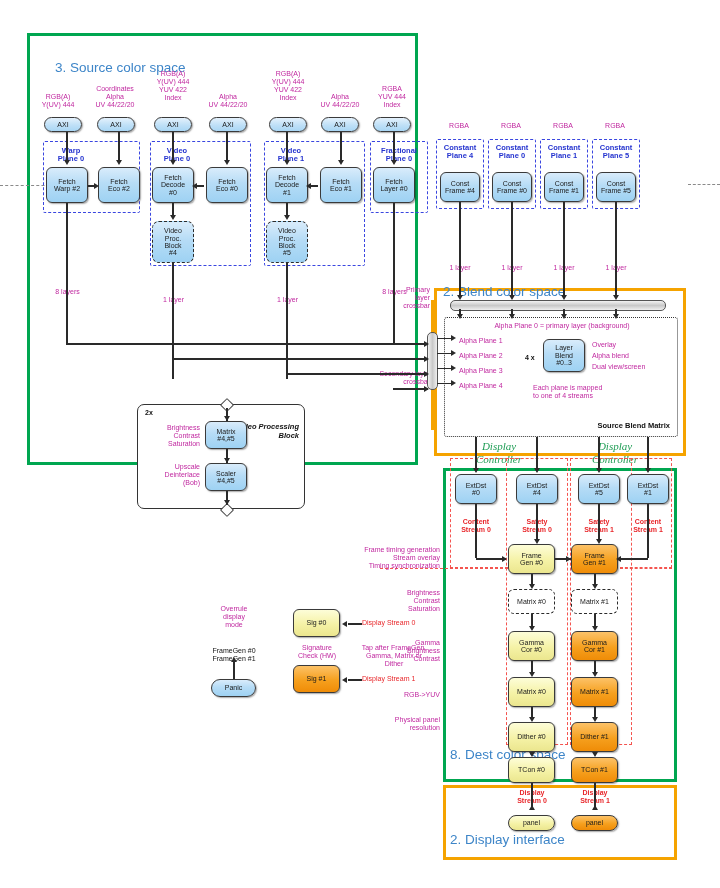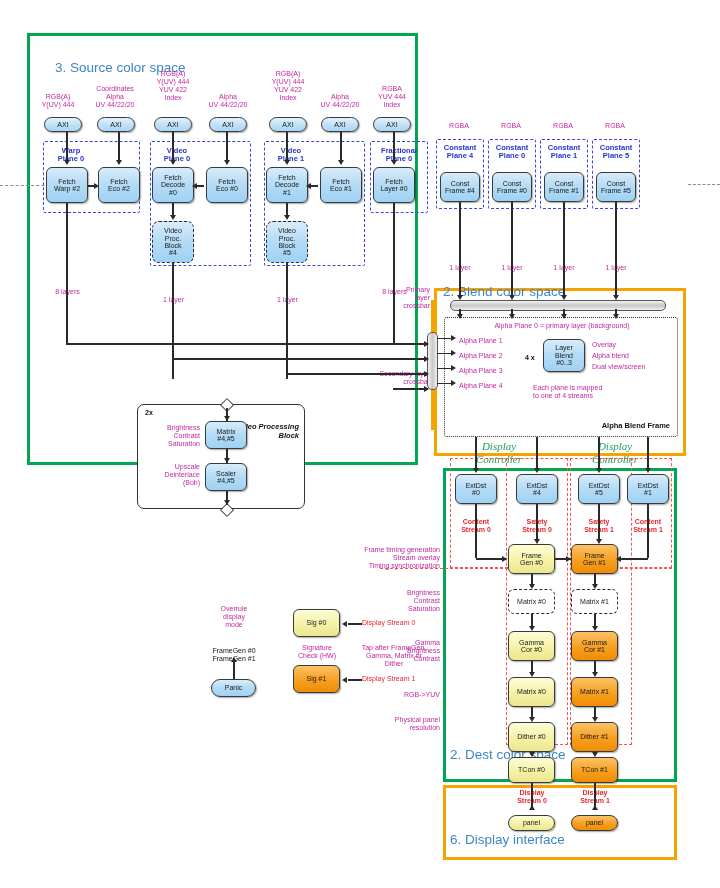--- a/index.html
+++ b/index.html
@@ -81,22 +81,22 @@
 
 <div id="stage">
 
   <div class="frame green" style="left:27px;top:33px;width:391px;height:432px;"></div>
   <div class="frame orange" style="left:434px;top:288px;width:252px;height:168px;"></div>
   <div class="frame green" style="left:443px;top:468px;width:234px;height:314px;"></div>
   <div class="frame orange" style="left:443px;top:785px;width:234px;height:75px;"></div>
 
   <div class="sect-title" style="left:55px;top:60px;">3. Source color space</div>
   <div class="sect-title" style="left:443px;top:284px;">2. Blend color space</div>
-  <div class="sect-title" style="left:450px;top:747px;">2. Dest color space</div>
-  <div class="sect-title" style="left:450px;top:832px;">6. Display interface</div>
+  <div class="sect-title" style="left:450px;top:747px;">8. Dest color space</div>
+  <div class="sect-title" style="left:450px;top:832px;">2. Display interface</div>
 
   <div class="dashH" style="left:0px;top:185px;width:60px;"></div>
   <div class="dashH" style="left:688px;top:184px;width:32px;"></div>
 
   <div class="t pink" style="left:28px;top:93px;width:60px;">RGB(A)<br>Y(UV) 444</div>
   <div class="t pink" style="left:80px;top:85px;width:70px;">Coordinates<br>Alpha<br>UV 44/22/20</div>
   <div class="t pink" style="left:143px;top:70px;width:60px;">RGB(A)<br>Y(UV) 444<br>YUV 422<br>Index</div>
   <div class="t pink" style="left:193px;top:93px;width:70px;">Alpha<br>UV 44/22/20</div>
   <div class="t pink" style="left:258px;top:70px;width:60px;">RGB(A)<br>Y(UV) 444<br>YUV 422<br>Index</div>
   <div class="t pink" style="left:305px;top:93px;width:70px;">Alpha<br>UV 44/22/20</div>
@@ -175,21 +175,21 @@
   <div class="t pink" style="left:459px;top:352px;">Alpha Plane 2</div>
   <div class="t pink" style="left:459px;top:367px;">Alpha Plane 3</div>
   <div class="t pink" style="left:459px;top:382px;">Alpha Plane 4</div>
 
   <div class="t blk" style="left:525px;top:354px;font-weight:bold;">4 x</div>
   <div class="box blue" style="left:543px;top:339px;width:42px;height:33px;">Layer<br>Blend<br>#0..3</div>
   <div class="t pink" style="left:592px;top:341px;text-align:left;">Overlay</div>
   <div class="t pink" style="left:592px;top:352px;text-align:left;">Alpha blend</div>
   <div class="t pink" style="left:592px;top:363px;text-align:left;">Dual view/screen</div>
   <div class="t pink" style="left:533px;top:384px;text-align:left;">Each plane is mapped<br>to one of 4 streams</div>
-  <div class="t blkb" style="left:570px;top:422px;width:100px;">Alpha Blend Frame</div>
+  <div class="t blkb" style="left:570px;top:422px;width:100px;">Source Blend Matrix</div>
 
   <div class="t greenit" style="left:466px;top:440px;width:66px;">Display<br>Controller</div>
   <div class="t greenit" style="left:582px;top:440px;width:66px;">Display<br>Controller</div>
 
   <div class="redDash" style="left:450px;top:458px;width:68px;height:110px;border-right:none;"></div>
   <div class="redDash" style="left:506px;top:458px;width:62px;height:287px;"></div>
   <div class="redDash" style="left:570px;top:458px;width:62px;height:287px;"></div>
   <div class="redDash" style="left:620px;top:458px;width:52px;height:110px;border-left:none;"></div>
   <div class="redDashH" style="left:380px;top:568px;width:138px;"></div>
   <div class="redDashH" style="left:620px;top:568px;width:52px;"></div>

